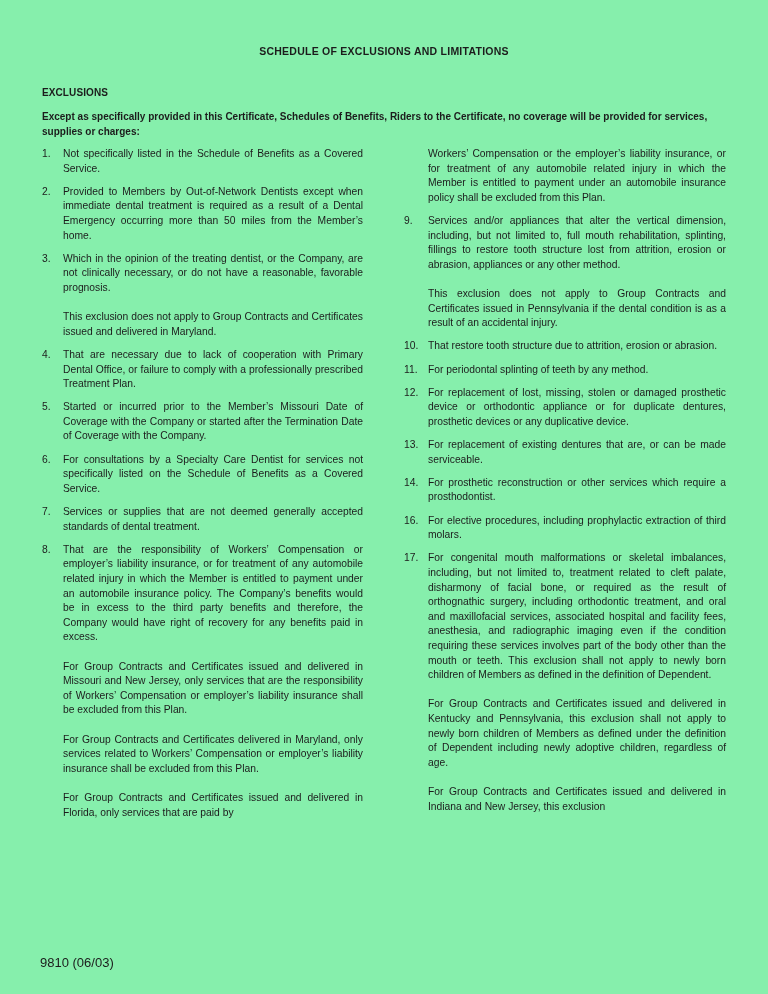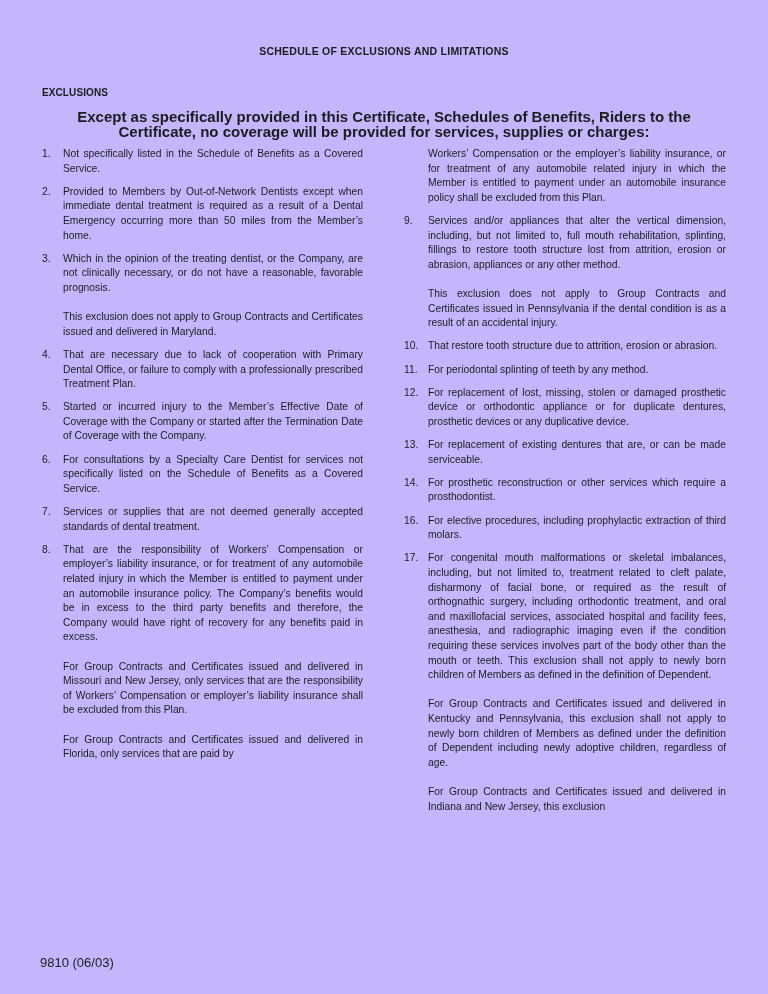--- a/index.html
+++ b/index.html
@@ -10,21 +10,21 @@
   }
   body {
     font-family: "Liberation Sans", sans-serif;
     color: #1c1c1c;
     -webkit-font-smoothing: antialiased;
   }
   .page {
     position: relative;
     width: 768px;
     height: 994px;
-    background: #c4b5fd;
+    background: #86efac;
     overflow: hidden;
     box-sizing: border-box;
   }
   .doc-title {
     position: absolute;
     top: 45px;
     left: 0;
     width: 768px;
     text-align: center;
     font-size: 10.5px;
@@ -37,24 +37,24 @@
     left: 42px;
     font-size: 10px;
     font-weight: bold;
     letter-spacing: 0.1px;
   }
   .lead-paragraph {
     position: absolute;
     top: 110px;
     left: 42px;
     width: 684px;
-    font-size: 15px;
+    font-size: 10px;
     font-weight: bold;
     line-height: 14.5px;
-    text-align: center;
+    text-align: left;
   }
   .columns {
     position: absolute;
     top: 147px;
     left: 0;
     width: 768px;
   }
   .col {
     position: absolute;
     top: 0;
@@ -135,40 +135,41 @@
         </div>
         <div class="item">
           <span class="item-num">4.</span>
           <div class="item-body">
             <p>That are necessary due to lack of cooperation with Primary Dental Office, or failure to comply with a professionally prescribed Treatment Plan.</p>
           </div>
         </div>
         <div class="item">
           <span class="item-num">5.</span>
           <div class="item-body">
-            <p>Started or incurred injury to the Member’s Effective Date of Coverage with the Company or started after the Termination Date of Coverage with the Company.</p>
+            <p>Started or incurred prior to the Member’s Missouri Date of Coverage with the Company or started after the Termination Date of Coverage with the Company.</p>
           </div>
         </div>
         <div class="item">
           <span class="item-num">6.</span>
           <div class="item-body">
             <p>For consultations by a Specialty Care Dentist for services not specifically listed on the Schedule of Benefits as a Covered Service.</p>
           </div>
         </div>
         <div class="item">
           <span class="item-num">7.</span>
           <div class="item-body">
             <p>Services or supplies that are not deemed generally accepted standards of dental treatment.</p>
           </div>
         </div>
         <div class="item">
           <span class="item-num">8.</span>
           <div class="item-body">
             <p>That are the responsibility of Workers’ Compensation or employer’s liability insurance, or for treatment of any automobile related injury in which the Member is entitled to payment under an automobile insurance policy. The Company’s benefits would be in excess to the third party benefits and therefore, the Company would have right of recovery for any benefits paid in excess.</p>
             <p>For Group Contracts and Certificates issued and delivered in Missouri and New Jersey, only services that are the responsibility of Workers’ Compensation or employer’s liability insurance shall be excluded from this Plan.</p>
+            <p>For Group Contracts and Certificates delivered in Maryland, only services related to Workers’ Compensation or employer’s liability insurance shall be excluded from this Plan.</p>
             <p>For Group Contracts and Certificates issued and delivered in Florida, only services that are paid by</p>
           </div>
         </div>
       </div>
     <div class="col col-right" id="col-right">
         <div class="item">
           <span class="item-num"></span>
           <div class="item-body">
             <p>Workers’ Compensation or the employer’s liability insurance, or for treatment of any automobile related injury in which the Member is entitled to payment under an automobile insurance policy shall be excluded from this Plan.</p>
           </div>

